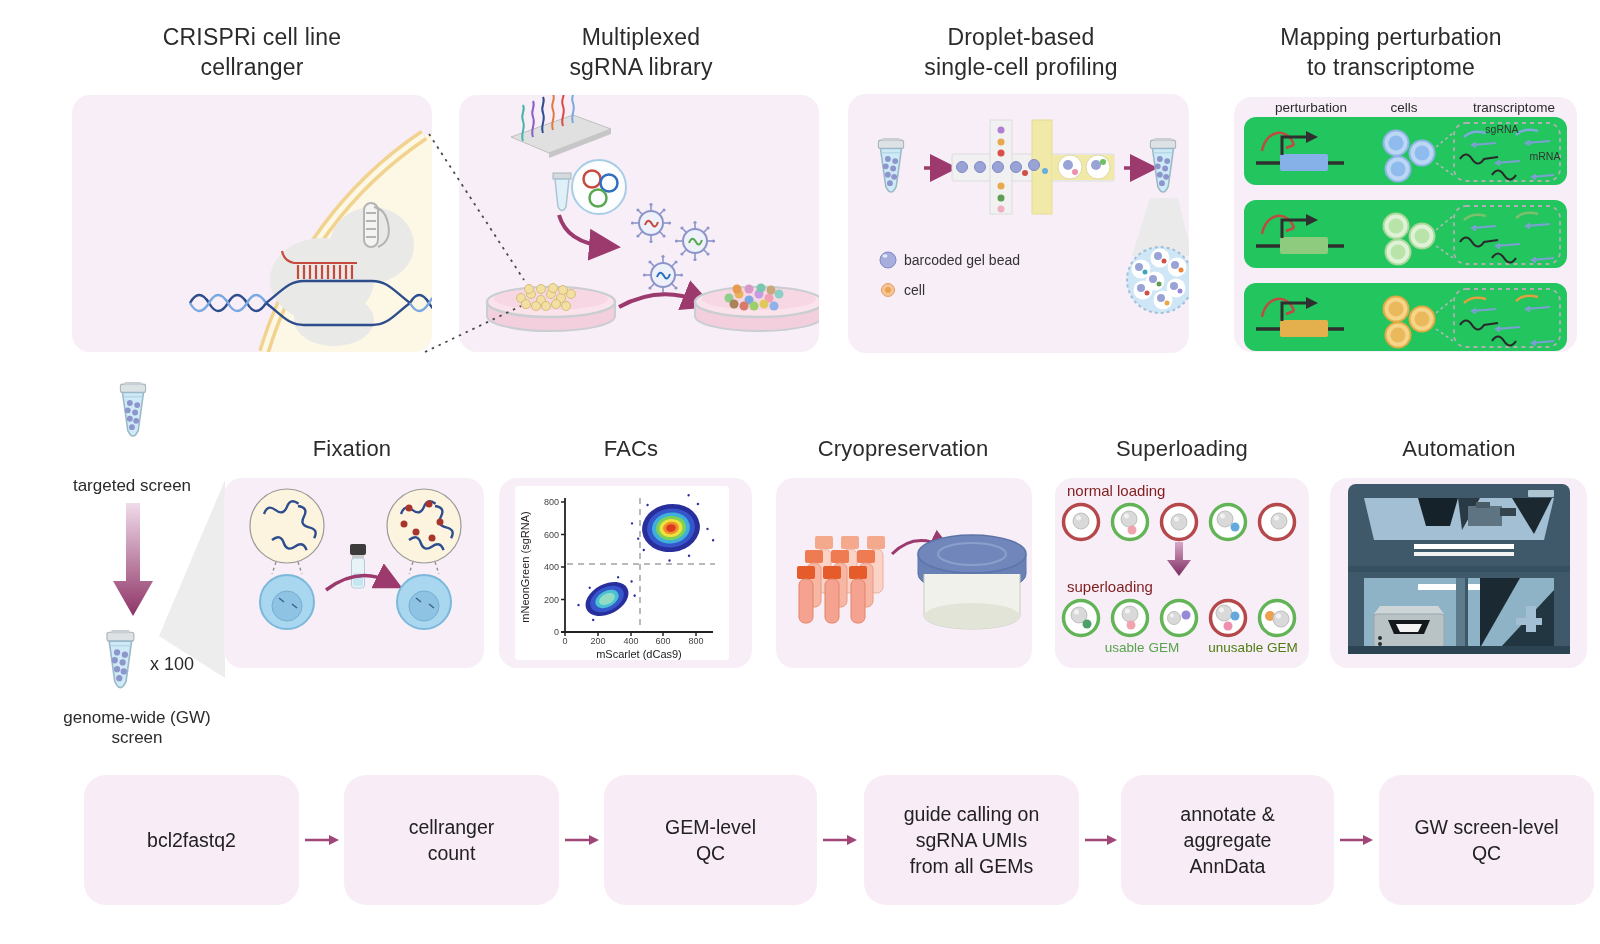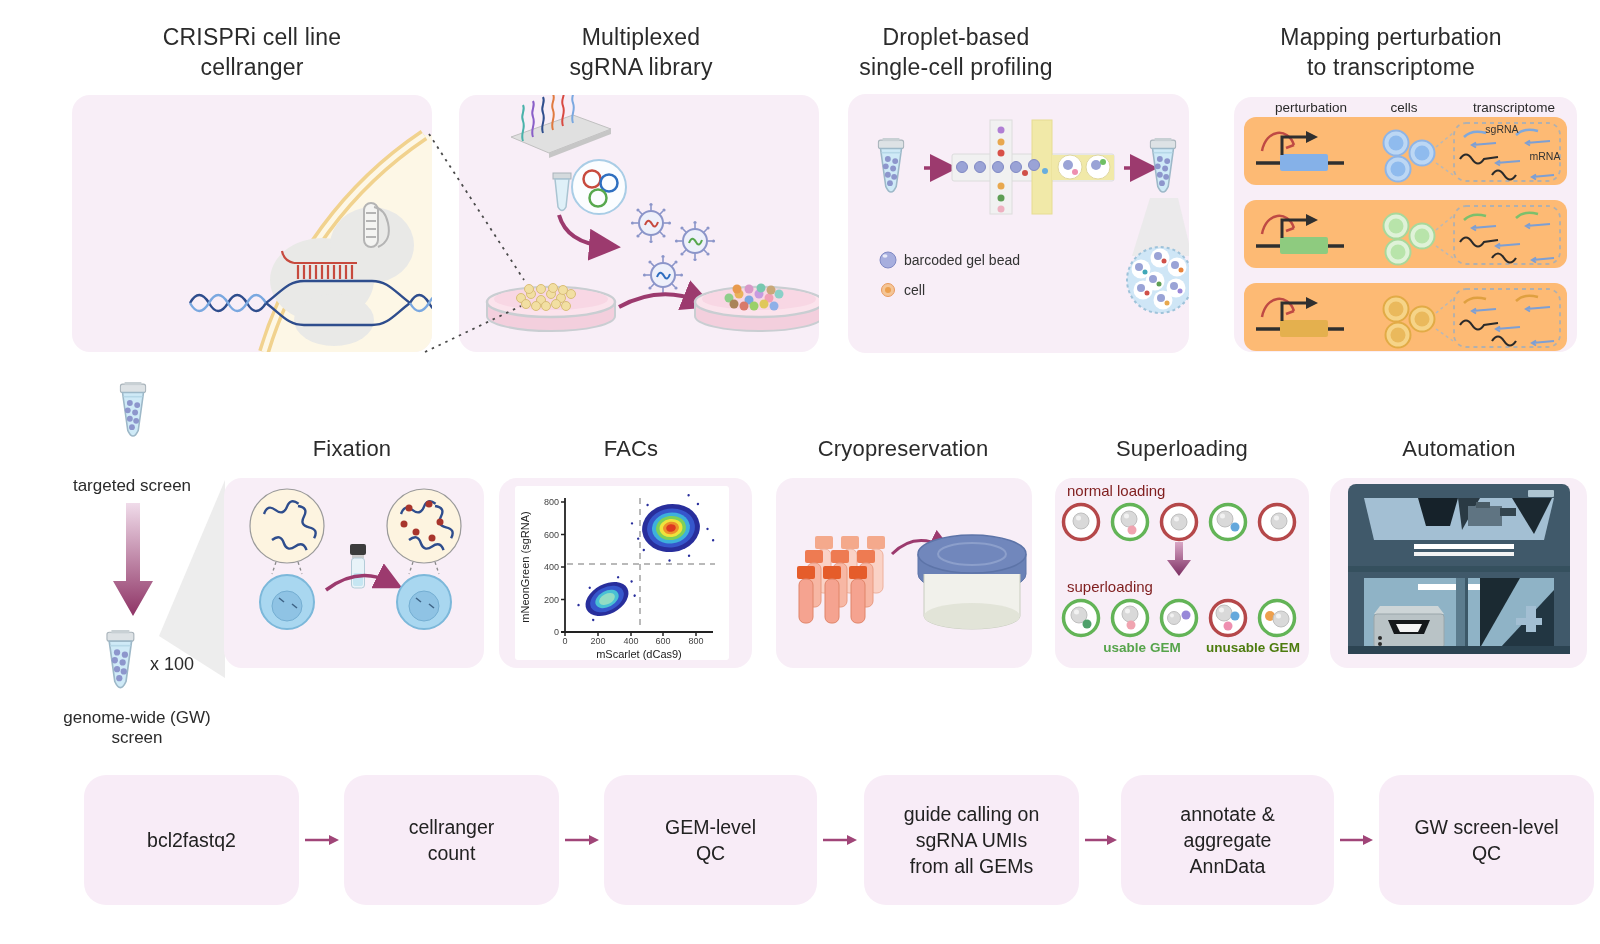--- a/index.html
+++ b/index.html
@@ -2,25 +2,25 @@
 <html><head>
 <meta charset="utf-8">
 <style>
   html,body{margin:0;padding:0;background:#ffffff;}
   .stage{position:relative;width:1600px;height:944px;background:#fff;overflow:hidden;
          font-family:"Liberation Sans",sans-serif;color:#2d2d2d;margin-left:19px;}
   .panel{position:absolute;background:#f8eef7;border-radius:18px;}
   .ptitle{position:absolute;text-align:center;font-size:23px;line-height:30px;font-weight:500;color:#2b2b2b;letter-spacing:.2px;}
   .mtitle{position:absolute;text-align:center;font-size:22px;font-weight:400;color:#2b2b2b;letter-spacing:.2px;}
   .abs{position:absolute;}
-  .maprow{position:absolute;left:10px;width:323px;height:68px;background:#fdba74;border-radius:12px;}
+  .maprow{position:absolute;left:10px;width:323px;height:68px;background:#22c55e;border-radius:12px;}
   .mapcol{position:absolute;top:3px;font-size:13.5px;color:#2b2b2b;text-align:center;width:110px;}
   .legend-label{font-size:14px;color:#333;}
   .smalllabel{font-size:15px;color:#7f1d1d;}
-  .gemlabel{position:absolute;font-size:13.5px;font-weight:700;}
+  .gemlabel{position:absolute;font-size:13.5px;font-weight:400;}
   .usable{color:#56a44b;} .unusable{color:#4d7c0f;}
   .flowlabel{position:absolute;text-align:center;font-size:17px;color:#2b2b2b;}
   .pstep{position:absolute;top:775px;height:130px;background:#f8ecf7;border-radius:22px;
          display:flex;flex-direction:column;justify-content:center;align-items:center;
          font-size:19.5px;line-height:26px;color:#222;}
   svg{display:block;}
   text{font-family:"Liberation Sans",sans-serif;}
 </style>
 </head>
 <body>
@@ -75,21 +75,21 @@
 </svg>
 
 <div class="ptitle" style="left:68px;top:22px;width:330px">
   <div>CRISPRi cell line</div>
   <div>cellranger</div>
 </div>
 <div class="ptitle" style="left:440px;top:22px;width:364px">
   <div>Multiplexed</div>
   <div>sgRNA library</div>
 </div>
-<div class="ptitle" style="left:755px;top:22px;width:364px">
+<div class="ptitle" style="left:820px;top:22px;width:364px">
   <div>Droplet-based</div>
   <div>single-cell profiling</div>
 </div>
 <div class="ptitle" style="left:1190px;top:22px;width:364px">
   <div>Mapping perturbation</div>
   <div>to transcriptome</div>
 </div>
 
 <div class="panel" style="left:53px;top:95px;width:360px;height:257px;overflow:hidden;z-index:1">
   <svg width="360" height="257">

